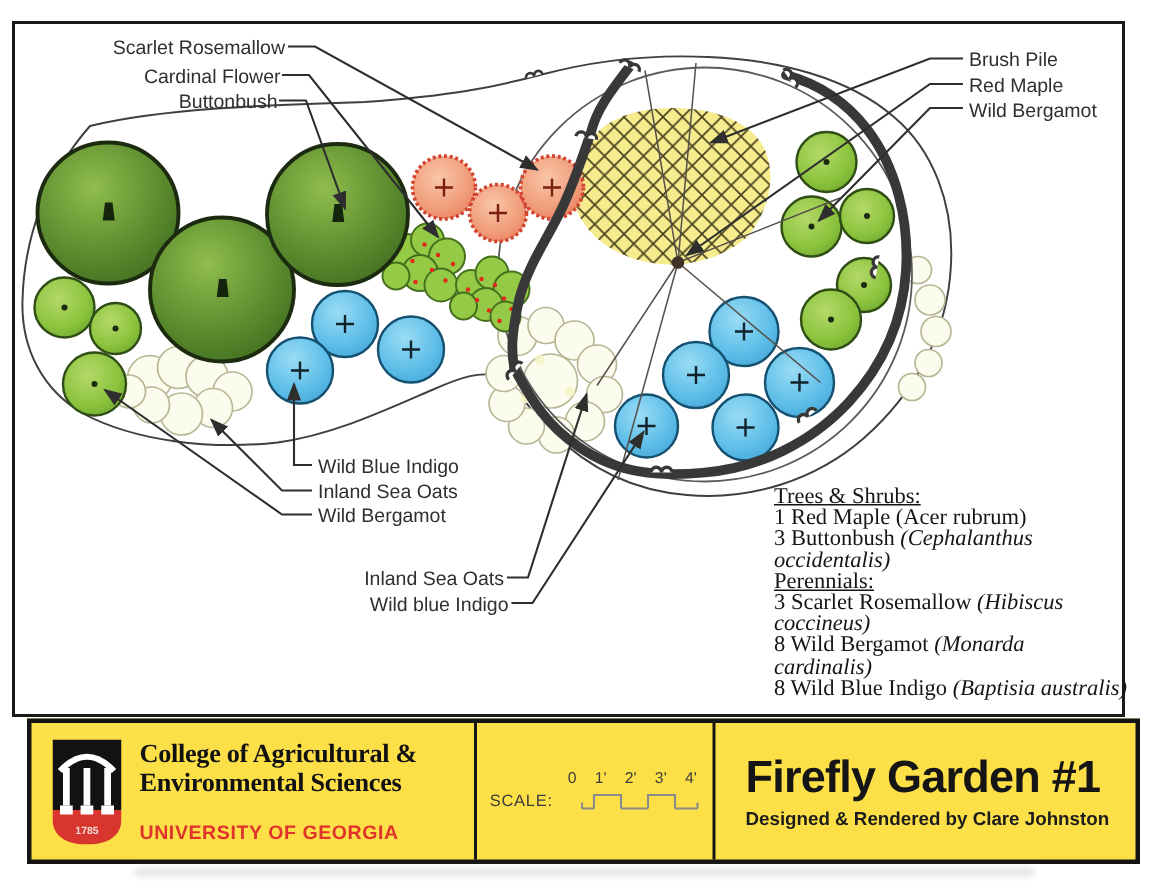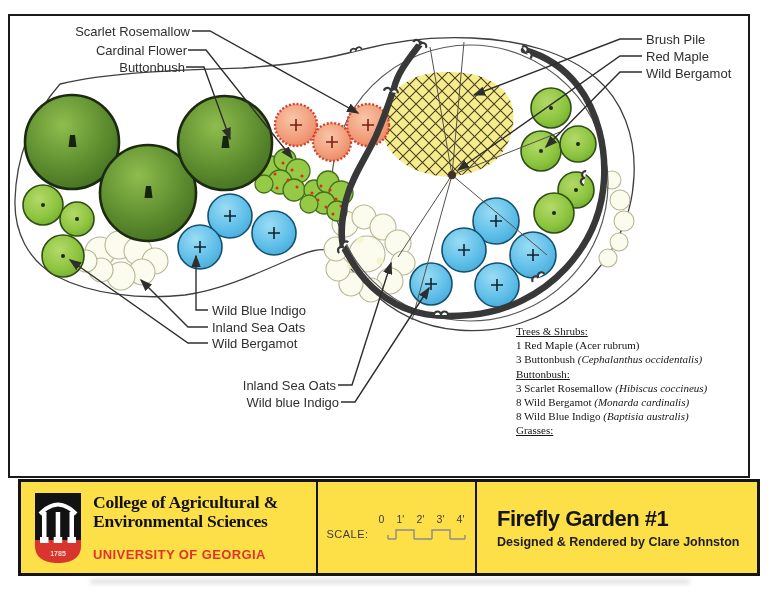--- a/index.html
+++ b/index.html
@@ -4,21 +4,21 @@
 <style>
   html,body{margin:0;padding:0;background:#ffffff;}
   .page{position:relative;width:768px;height:589px;background:#fff;overflow:hidden;
         font-family:"Liberation Sans",sans-serif;border-radius:12px;}
   .frame{position:absolute;left:8px;top:14px;width:742px;height:464px;
          border:2.5px solid #1a1a1a;box-sizing:border-box;background:transparent;}
   .art{position:absolute;left:0;top:0;width:768px;height:589px;}
 
   
   .plant-list{position:absolute;left:516px;top:324px;width:236px;
-              font-family:"Liberation Serif",serif;font-size:11px;line-height:14.2px;
+              font-family:"Liberation Serif",serif;font-size:15px;line-height:14.2px;
               color:#151515;}
   .pl-line span.head{text-decoration:underline;}
   .pl-line i{font-style:italic;}
 
   
   .bar{position:absolute;left:18px;top:479px;width:742px;height:97px;
        border:3px solid #141414;box-sizing:border-box;background:#fde047;display:flex;}
   .cell{box-sizing:border-box;height:100%;}
   .cell-brand{width:295px;display:flex;align-items:center;padding-left:14px;}
   .cell-scale{width:161px;border-left:2px solid #141414;border-right:2px solid #141414;
@@ -28,21 +28,21 @@
   .brand-text{margin-left:12px;}
   .college{font-family:"Liberation Serif",serif;font-weight:bold;font-size:17.5px;
            line-height:19px;color:#111;letter-spacing:-0.2px;}
   .university{font-weight:bold;font-size:13px;color:#e0332c;letter-spacing:0.4px;margin-top:16px;}
 
   .scale-ticks{display:flex;width:86px;justify-content:space-between;font-size:10.5px;
                color:#3c3c3c;margin-left:50px;margin-bottom:1px;}
   .scale-row{display:flex;align-items:center;}
   .scale-label{font-size:11px;color:#3c3c3c;letter-spacing:0.5px;margin-right:18px;}
 
-  .big-title{font-weight:bold;font-size:22px;letter-spacing:-0.5px;color:#151515;}
+  .big-title{font-weight:bold;font-size:30px;letter-spacing:-0.5px;color:#151515;}
   .credit{font-weight:bold;font-size:12.5px;color:#1c1c1c;margin-top:3px;}
 
   .scan-shadow{position:absolute;left:90px;top:579px;width:600px;height:5px;
                background:#c9c9c9;filter:blur(2px);opacity:.55;border-radius:3px;}
   svg text{font-family:"Liberation Sans",sans-serif;}
 </style>
 </head>
 <body>
 
 <div class="page">
@@ -288,25 +288,24 @@
       <text x="339" y="407" text-anchor="end">Wild blue Indigo</text>
     </g>
   </svg>
 
   <div class="frame"></div>
 
   <div class="plant-list">
     <div class="pl-line"><span class="head">Trees &amp; Shrubs:</span></div>
     <div class="pl-line"><span>1 Red Maple (Acer rubrum)</span><i></i></div>
     <div class="pl-line"><span>3 Buttonbush </span><i>(Cephalanthus occidentalis)</i></div>
-    <div class="pl-line"><span class="head">Buttonbush:</span></div>
+    <div class="pl-line"><span class="head">Perennials:</span></div>
     <div class="pl-line"><span>3 Scarlet Rosemallow </span><i>(Hibiscus coccineus)</i></div>
     <div class="pl-line"><span>8 Wild Bergamot </span><i>(Monarda cardinalis)</i></div>
     <div class="pl-line"><span>8 Wild Blue Indigo </span><i>(Baptisia australis)</i></div>
-    <div class="pl-line"><span class="head">Grasses:</span></div>
   </div>
 
   <div class="bar">
 
     <div class="cell cell-brand">
       <svg width="46" height="70" viewBox="0 0 46 70">
         <rect x="0" y="0" width="46" height="47" fill="#121212"></rect>
         <path d="M0,47 H46 V53 C46,65 36,70 23,70 C10,70 0,65 0,53 Z" fill="#d7352e"></path>
         <path d="M5,21 Q23,2 41,21" fill="none" stroke="#ffffff" stroke-width="4"></path>
         <rect x="7" y="19" width="4.5" height="25" fill="#ffffff"></rect>

